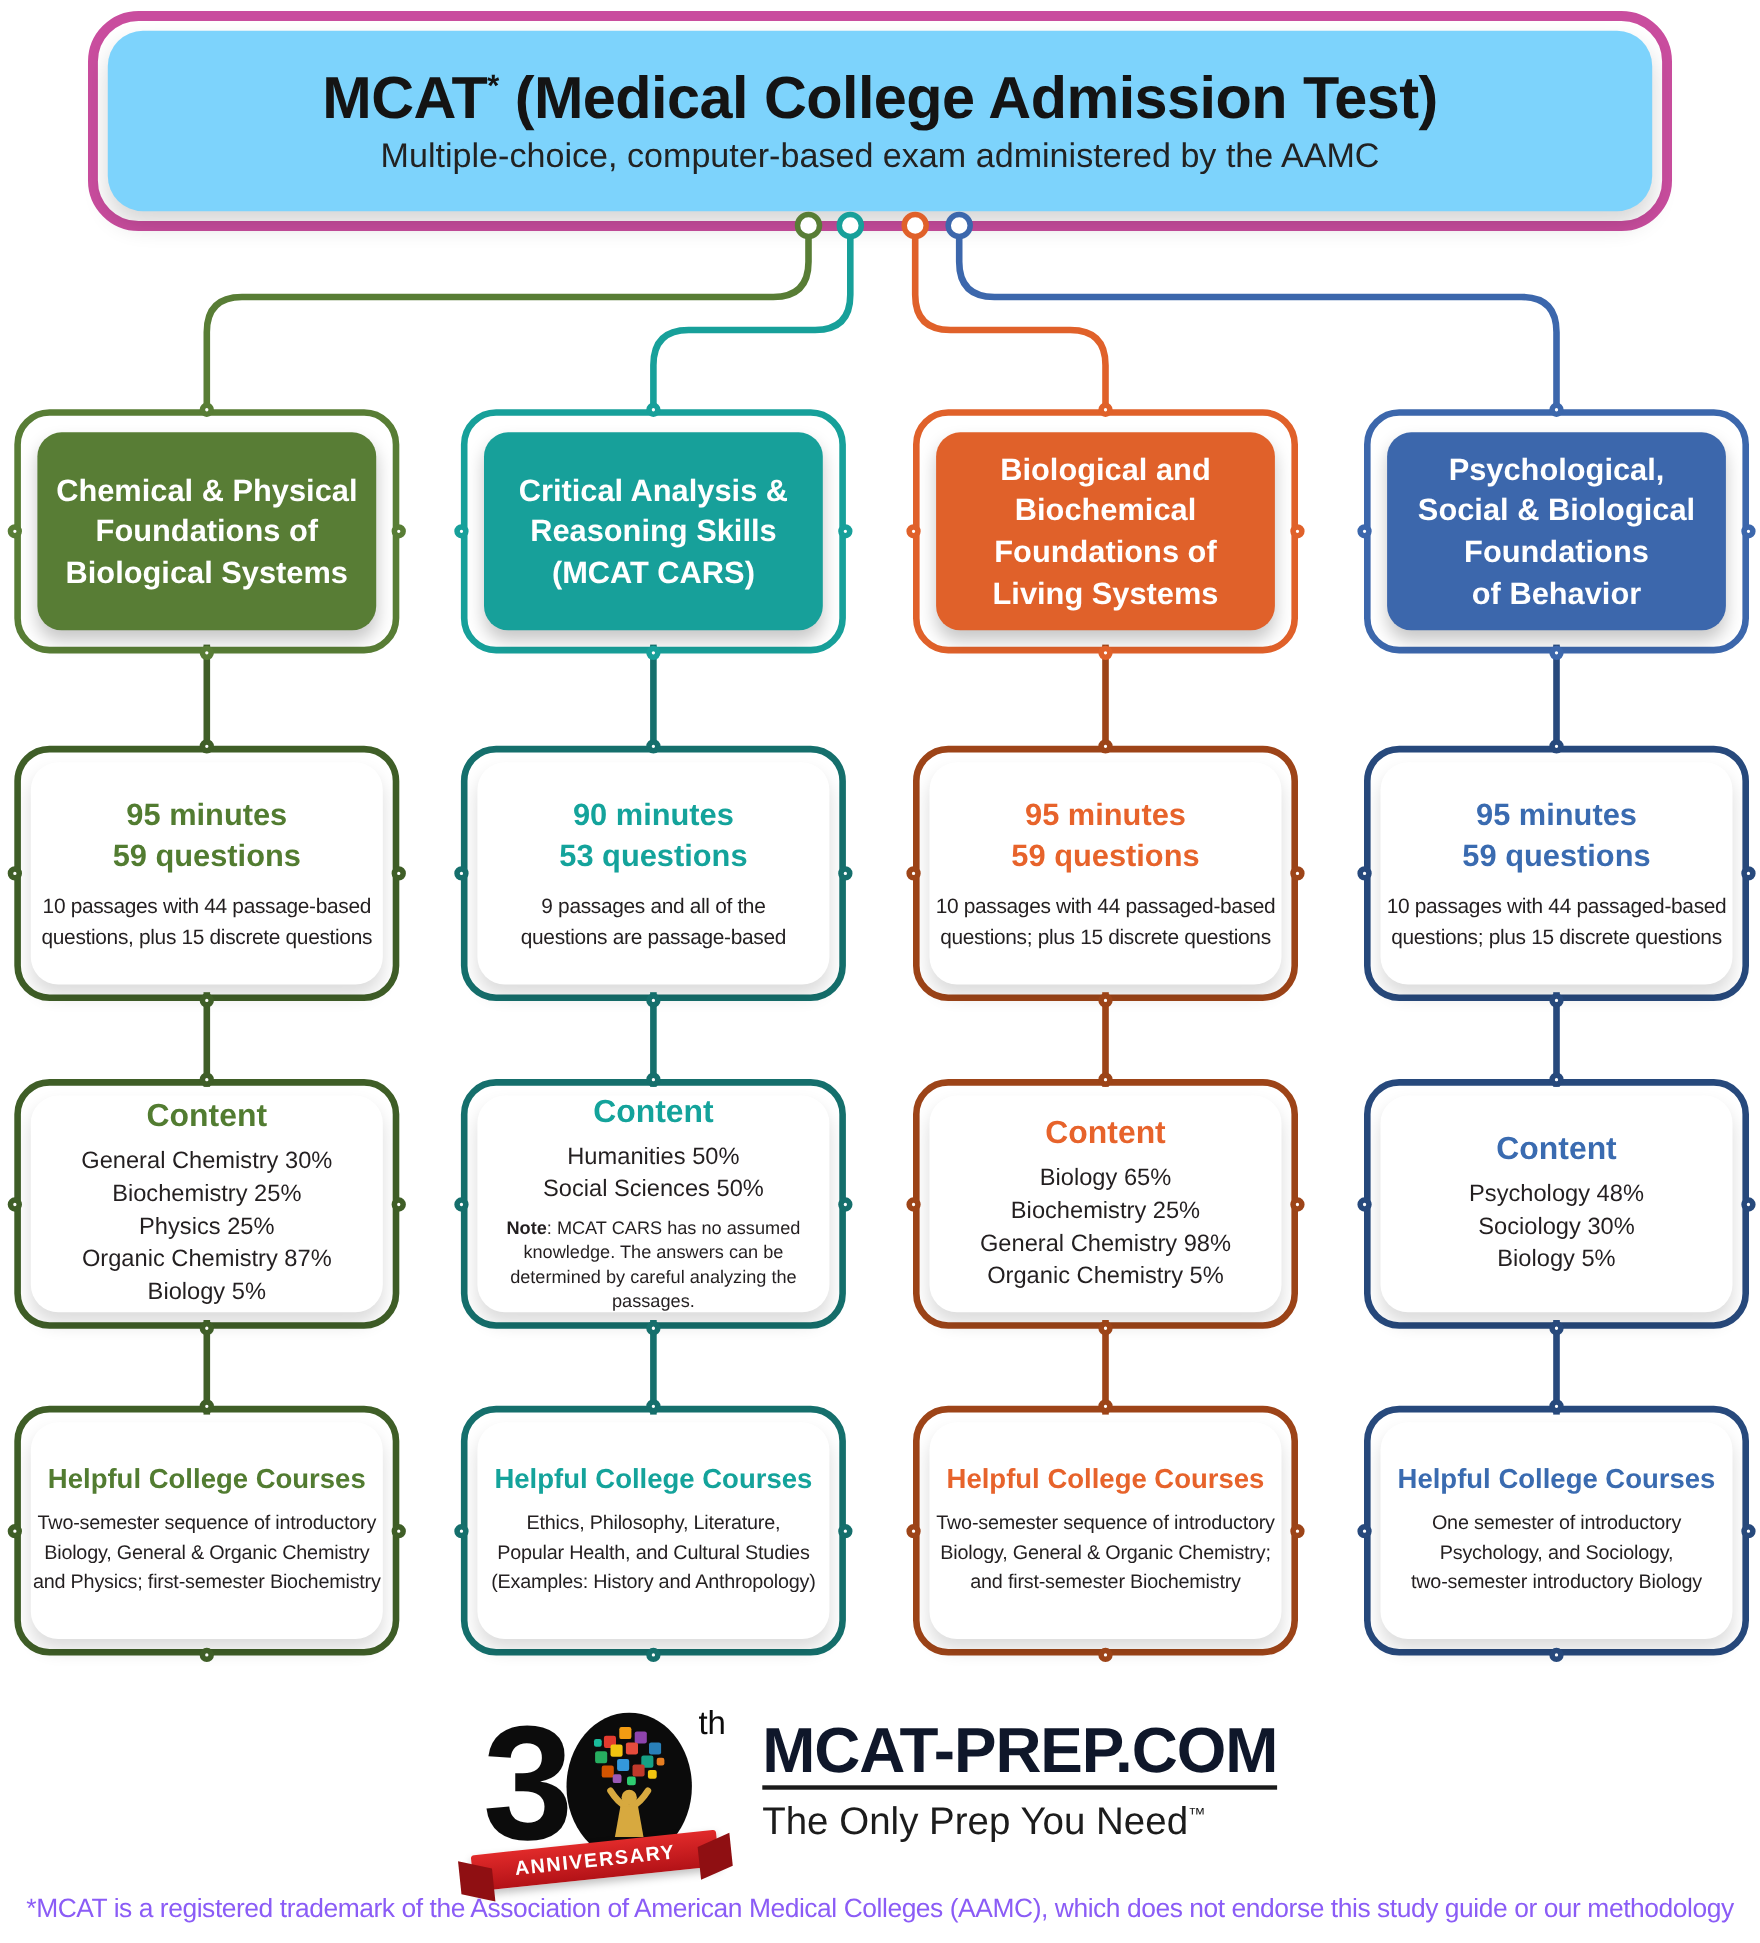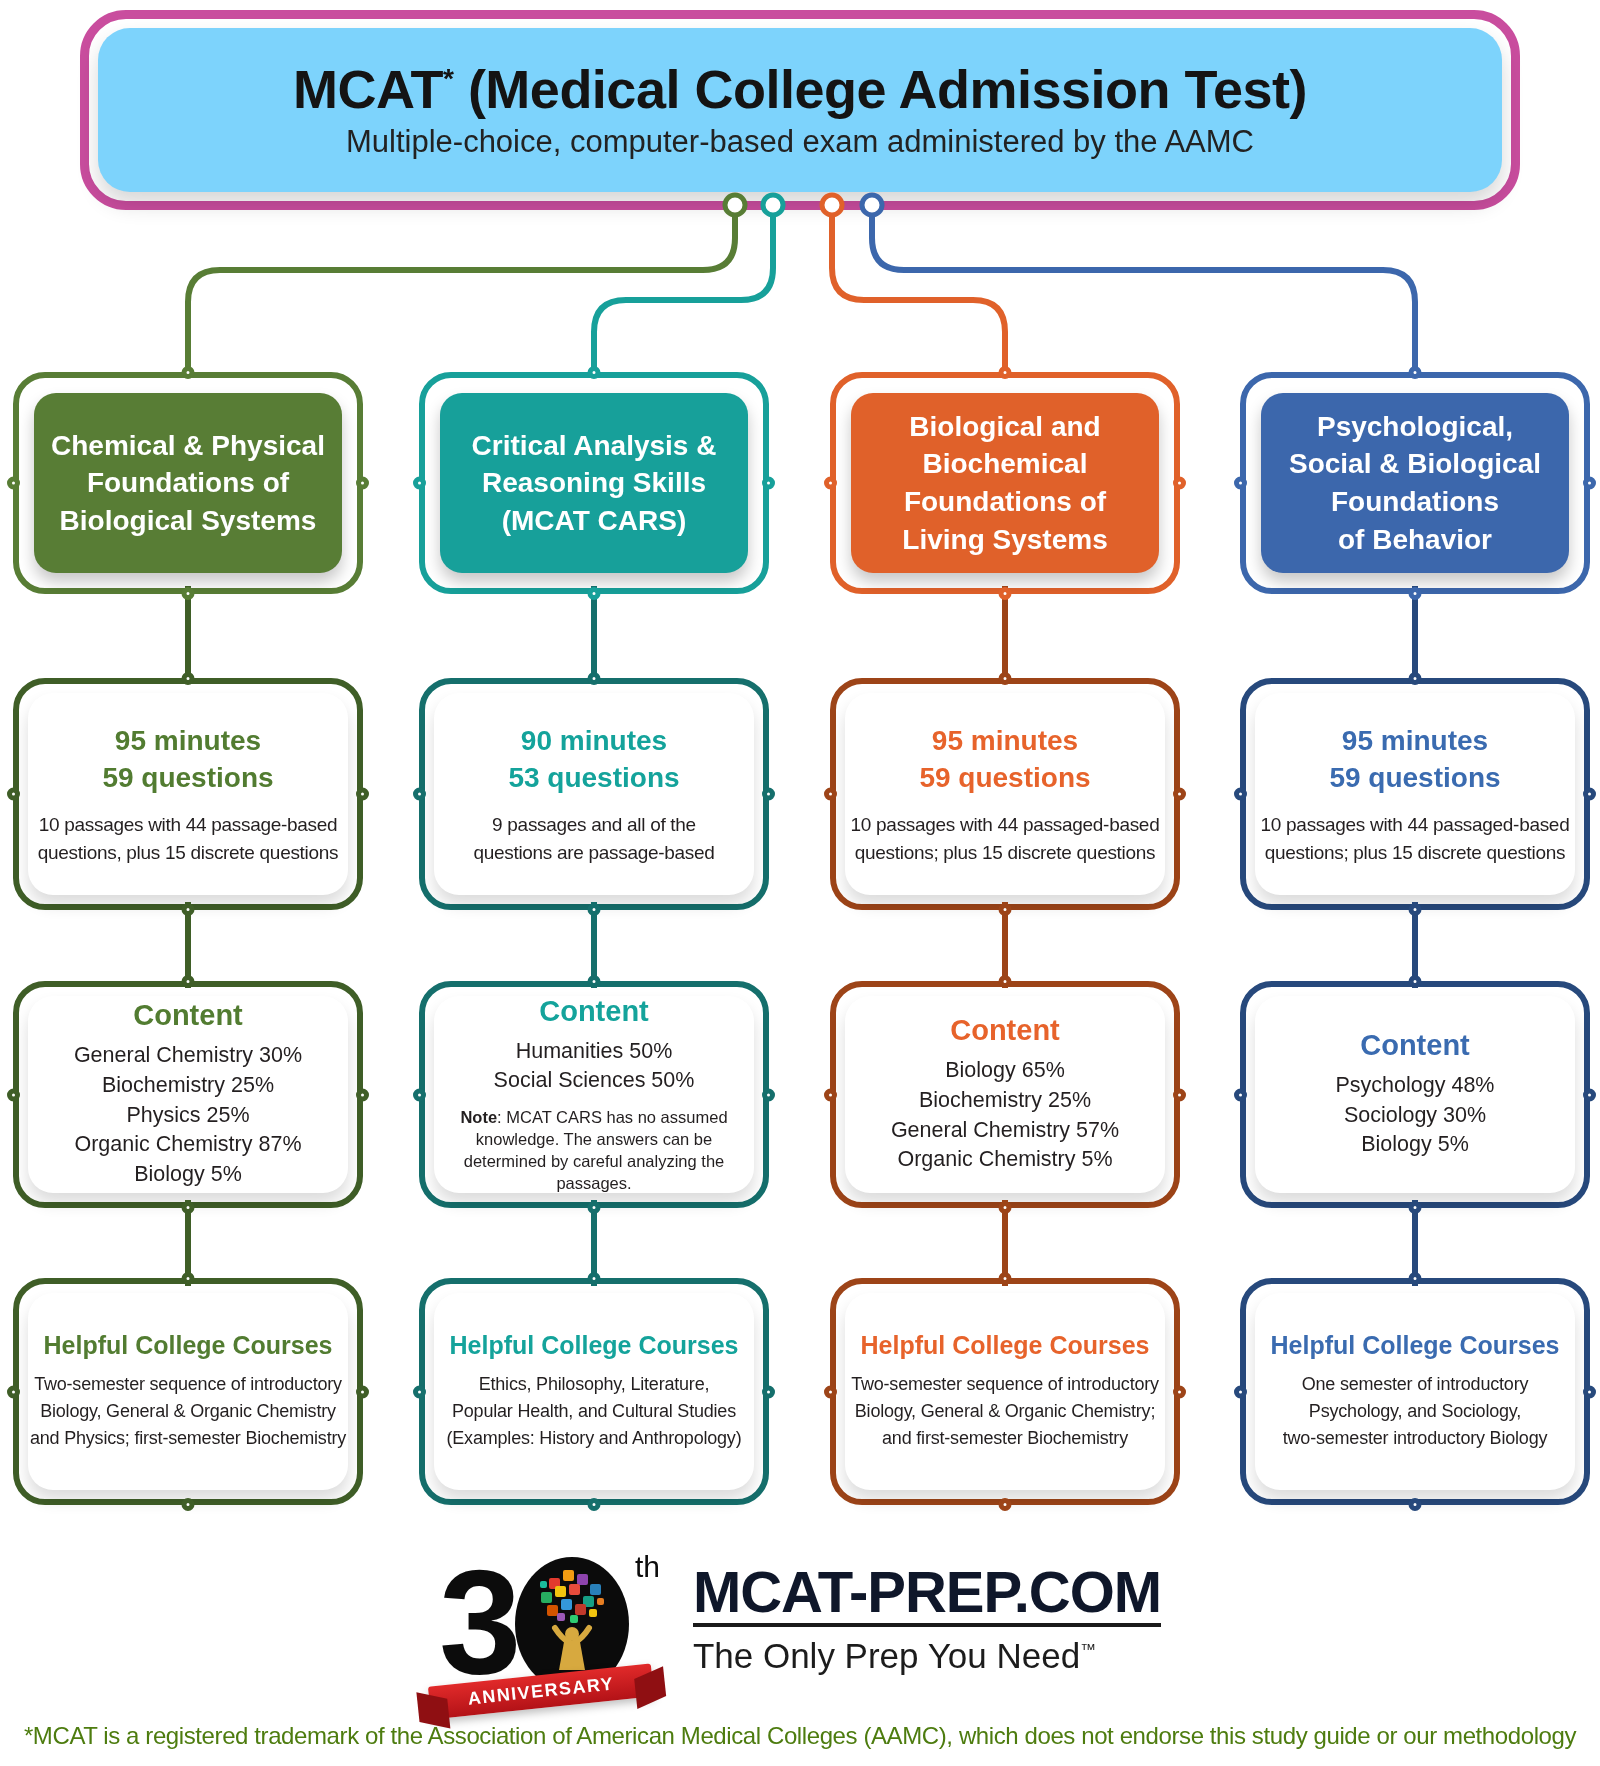--- a/index.html
+++ b/index.html
@@ -96,21 +96,21 @@
   .ribbon::before { left:-12px;  transform:skewY(18deg); }
   .ribbon::after  { right:-12px; transform:skewY(-18deg); }
   .brand-text { display:flex; flex-direction:column; align-items:flex-start; padding-top:10px; }
   .site { font-size:58px; font-weight:900; color:#0f172a; letter-spacing:-1px; line-height:1.05;
           border-bottom:4px solid #1a1a1a; }
   .tagline { font-size:35px; color:#1c1c1c; margin-top:9px; }
   .tagline sup { font-size:16px; }
 
   .disclaimer {
     position:absolute; top:1722px; left:0; width:100%; text-align:center; z-index:3;
-    font-size:24px; letter-spacing:-.4px; color:#4d7c0f; white-space:nowrap;
+    font-size:24px; letter-spacing:-.4px; color:#8b5cf6; white-space:nowrap;
   }
 </style>
 </head>
 <body>
 
 <header class="main-header" style="border-color: rgb(201, 77, 158);">
   <div class="inner">
     <h1 class="main-title"><span>MCAT</span><span class="star">*</span><span> (Medical College Admission Test)</span></h1>
     <p class="main-subtitle">Multiple-choice, computer-based exam administered by the AAMC</p>
   </div>
@@ -264,21 +264,21 @@
   <div class="vconn c2"></div>
   <section class="obox cnt">
     <span class="node dot n-top"></span>
       <span class="node dot n-bottom"></span>
       <span class="node n-left"></span>
       <span class="node n-right"></span>
     <div class="whitebox">
       <h3 class="cnt-title accent">Content</h3>
       <p class="item">Biology 65%</p>
       <p class="item">Biochemistry 25%</p>
-      <p class="item">General Chemistry 57%</p>
+      <p class="item">General Chemistry 98%</p>
       <p class="item">Organic Chemistry 5%</p>
     </div>
   </section>
   <div class="vconn c3"></div>
   <section class="obox crs">
     <span class="node dot n-top"></span>
       <span class="node dot n-bottom"></span>
       <span class="node n-left"></span>
       <span class="node n-right"></span>
     <div class="whitebox">

